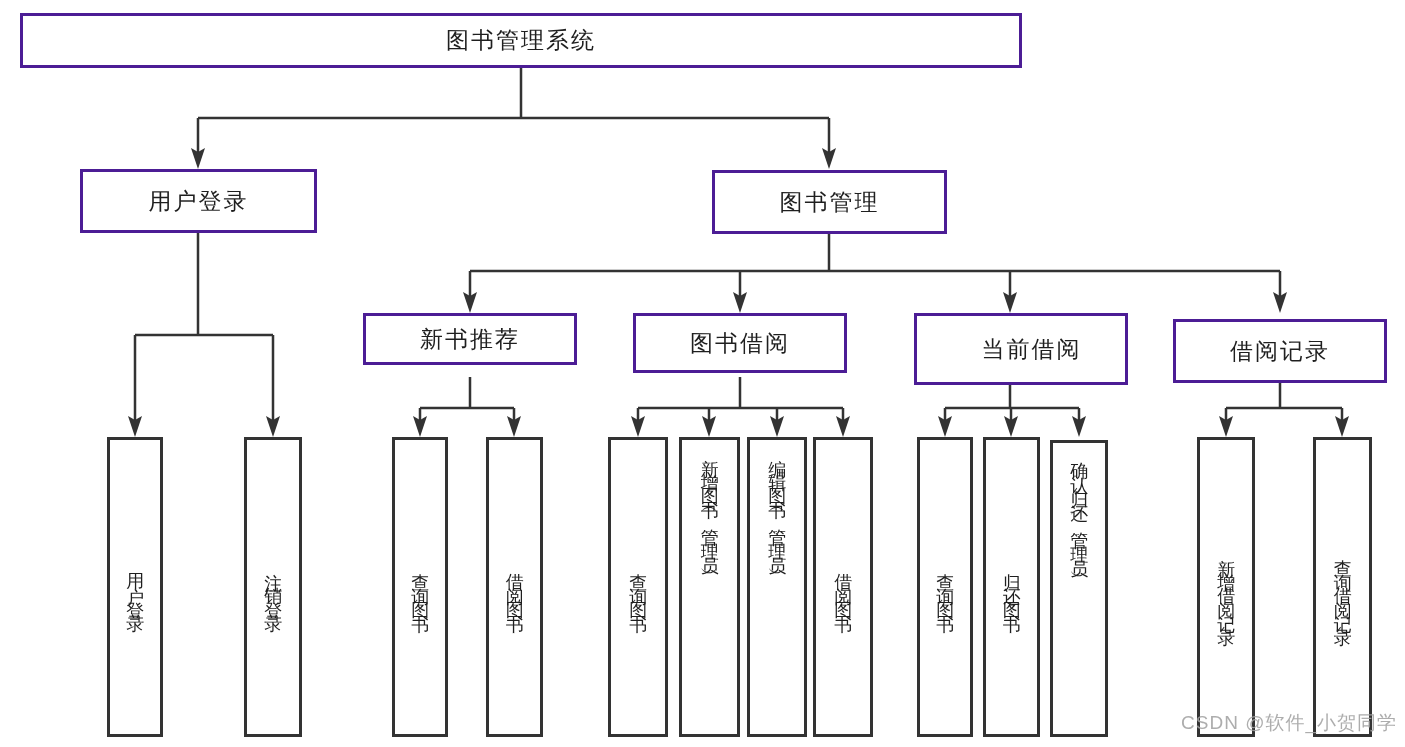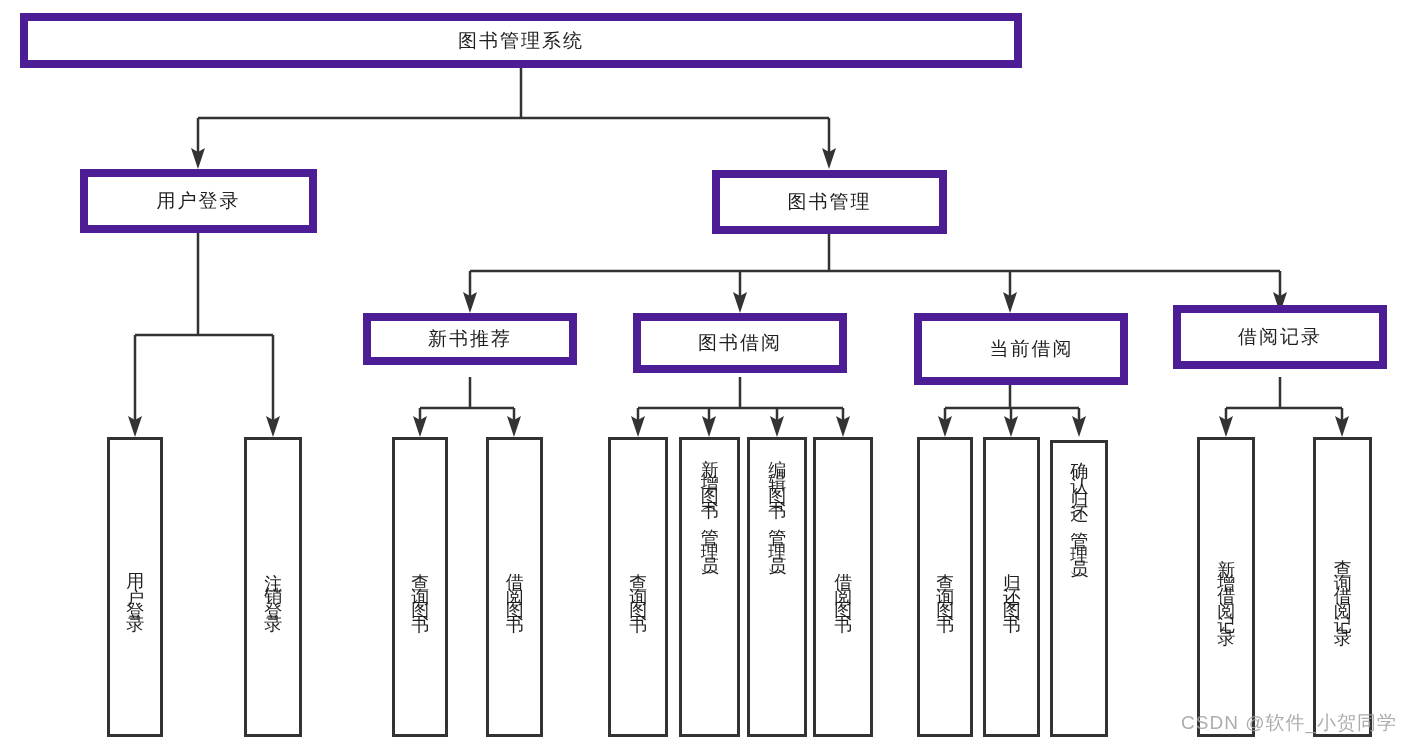--- a/index.html
+++ b/index.html
@@ -5,22 +5,22 @@
   html,body { margin:0; padding:0; background:#fff; }
   .stage {
     position:relative; width:1405px; height:747px; background:#ffffff;
     font-family:"Liberation Sans","DejaVu Sans",sans-serif; overflow:hidden;
   }
   svg.wires { position:absolute; left:0; top:0; width:1405px; height:747px; }
   svg.wires path { stroke:#333333; stroke-width:2.5; fill:none; }
   svg.wires polygon { fill:#333333; stroke:none; }
   .hbox {
     position:absolute; box-sizing:border-box; background:#fff;
-    border:8px solid #4c1d95; display:flex; align-items:center; justify-content:center;
-    font-size:19px; letter-spacing:2px; color:#1f1f1f; white-space:nowrap;
+    border:3px solid #4c1d95; display:flex; align-items:center; justify-content:center;
+    font-size:23px; letter-spacing:2px; color:#1f1f1f; white-space:nowrap;
   }
   .vbox {
     position:absolute; box-sizing:border-box; background:#fff;
     border:3px solid #333333; display:flex; align-items:center; justify-content:center;
   }
   .vbox.top-align { align-items:flex-start; padding-top:5px; }
   .vtext {
     writing-mode:vertical-lr; text-orientation:mixed;
     font-size:18px; letter-spacing:14px; line-height:1.15; color:#1f1f1f;
   }
@@ -83,21 +83,21 @@
 
   <div class="hbox" style="left:363px; top:313px; width:214px; height:52px;">
     <span>新书推荐</span>
   </div>
   <div class="hbox" style="left:633px; top:313px; width:214px; height:60px;">
     <span>图书借阅</span>
   </div>
   <div class="hbox" style="left:914px; top:313px; width:214px; height:72px;padding-left:21px;">
     <span>当前借阅</span>
   </div>
-  <div class="hbox" style="left:1173px; top:305px; width:214px; height:64px;">
+  <div class="hbox" style="left:1173px; top:319px; width:214px; height:64px;">
     <span>借阅记录</span>
   </div>
 
   <div class="vbox" style="left:107px; top:437px; width:56px; height:300px;">
     <span class="vtext">用户登录</span>
   </div>
   <div class="vbox" style="left:244px; top:437px; width:58px; height:300px;">
     <span class="vtext">注销登录</span>
   </div>
 

